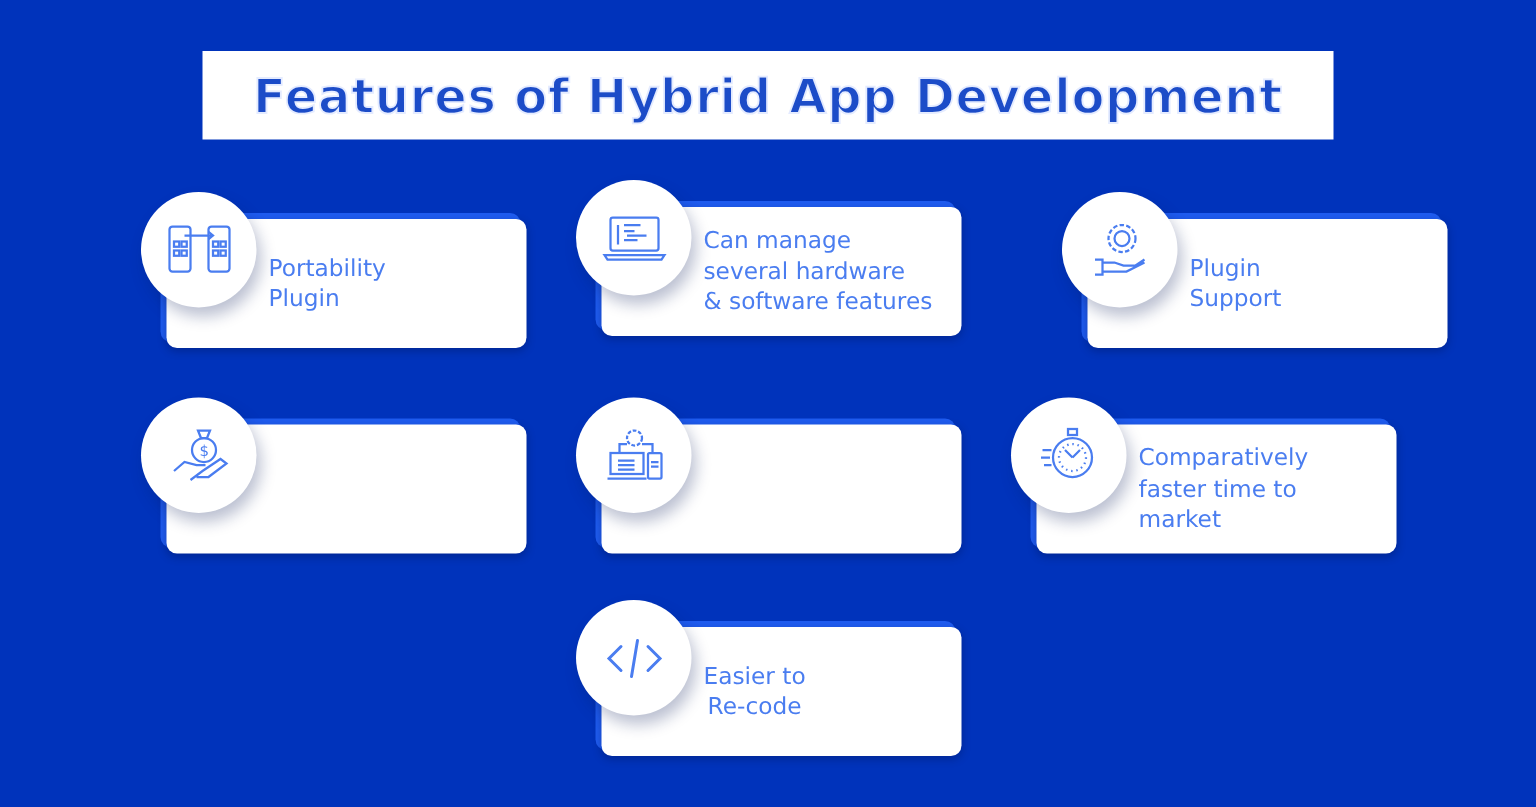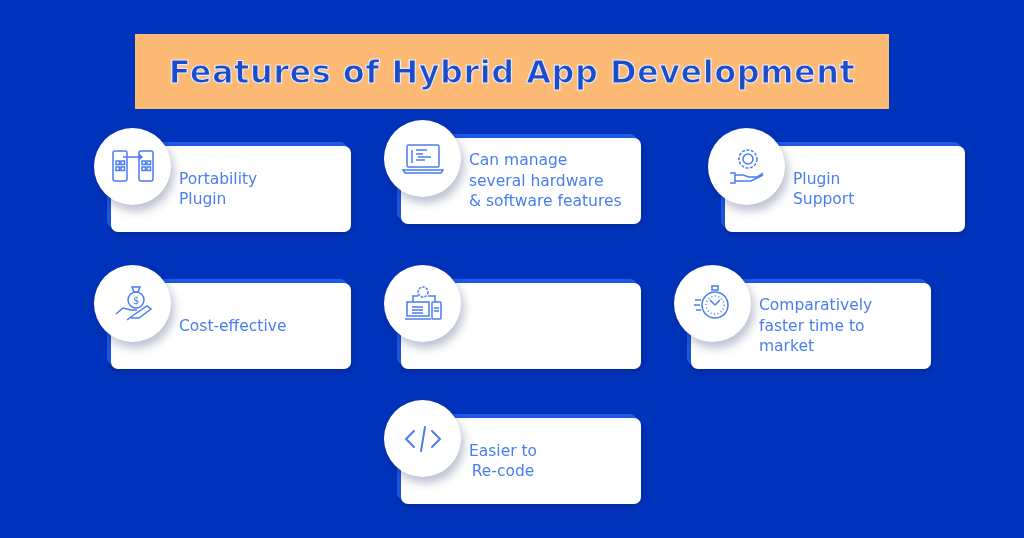--- a/index.html
+++ b/index.html
@@ -1,17 +1,17 @@
 <!DOCTYPE html>
 <html><head>
 <meta charset="utf-8">
 <style>
   html, body { margin:0; padding:0; }
   body { width:1024px; height:538px; background:#0033bb; position:relative; overflow:hidden; font-family:"DejaVu Sans", sans-serif; }
-  .title-band { position:absolute; left:135px; top:34px; width:754px; height:75px; background:#fdba74; }
+  .title-band { position:absolute; left:135px; top:34px; width:754px; height:59px; background:#ffffff; }
   .title { position:absolute; left:0; top:0; width:100%; height:100%; display:flex; align-items:center; justify-content:center;
     font-family:"DejaVu Sans", sans-serif; font-weight:bold; font-size:32px; letter-spacing:0.5px;
     color:#1c4cc8; -webkit-text-stroke:1.2px #e4ebff; }
   .card { position:absolute; width:240px; height:86px; }
   .card .under { position:absolute; left:-4px; top:-4px; width:240px; height:86px; background:#1f5cf0; border-radius:7px; }
   .card .face { position:absolute; left:0; top:0; width:240px; height:86px; background:#fff; border-radius:7px; box-shadow:0 2px 6px rgba(0,0,30,0.25); }
   .card .circle { position:absolute; left:-17px; top:-18px; width:77px; height:77px; border-radius:50%; background:#fff;
     box-shadow:3px 6px 10px rgba(10,30,90,0.28); display:flex; align-items:center; justify-content:center; }
   .card .label { position:absolute; left:68px; top:0; height:86px; width:170px; display:flex; align-items:center;
     color:#4a7df0; font-size:15.5px; line-height:20.5px; white-space:pre-line; }
@@ -79,21 +79,20 @@
   <div class="under"></div>
   <div class="face"></div>
   <div class="circle">
     <svg width="40" height="40" viewBox="0 0 40 40" fill="none" stroke="#4a7df0" stroke-width="1.5">
       <path d="M19 3 H27 L25 8 H21 Z"></path>
         <circle cx="23" cy="16" r="8"></circle>
       <text x="20" y="20" font-size="10" fill="#4a7df0" stroke="none" font-family="DejaVu Sans, sans-serif">$</text>
       <path d="M3 30 L10 24 L18 26 H24 M14 36 L22 30 L34 22 L38 25 L26 34 H18"></path>
     </svg>
   </div>
-  <div class="label">Cost-effective</div>
 </div>
 
 <div class="card" style="left:401px; top:283px;">
   <div class="under"></div>
   <div class="face"></div>
   <div class="circle">
     <svg width="40" height="40" viewBox="0 0 40 40" fill="none" stroke="#4a7df0" stroke-width="1.5">
       <circle cx="20" cy="8" r="5" stroke-dasharray="2.5 1.2"></circle>
         <path d="M10 18 V12 H15 M25 12 H32 V18"></path>
       <rect x="4" y="18" width="22" height="14"></rect>

